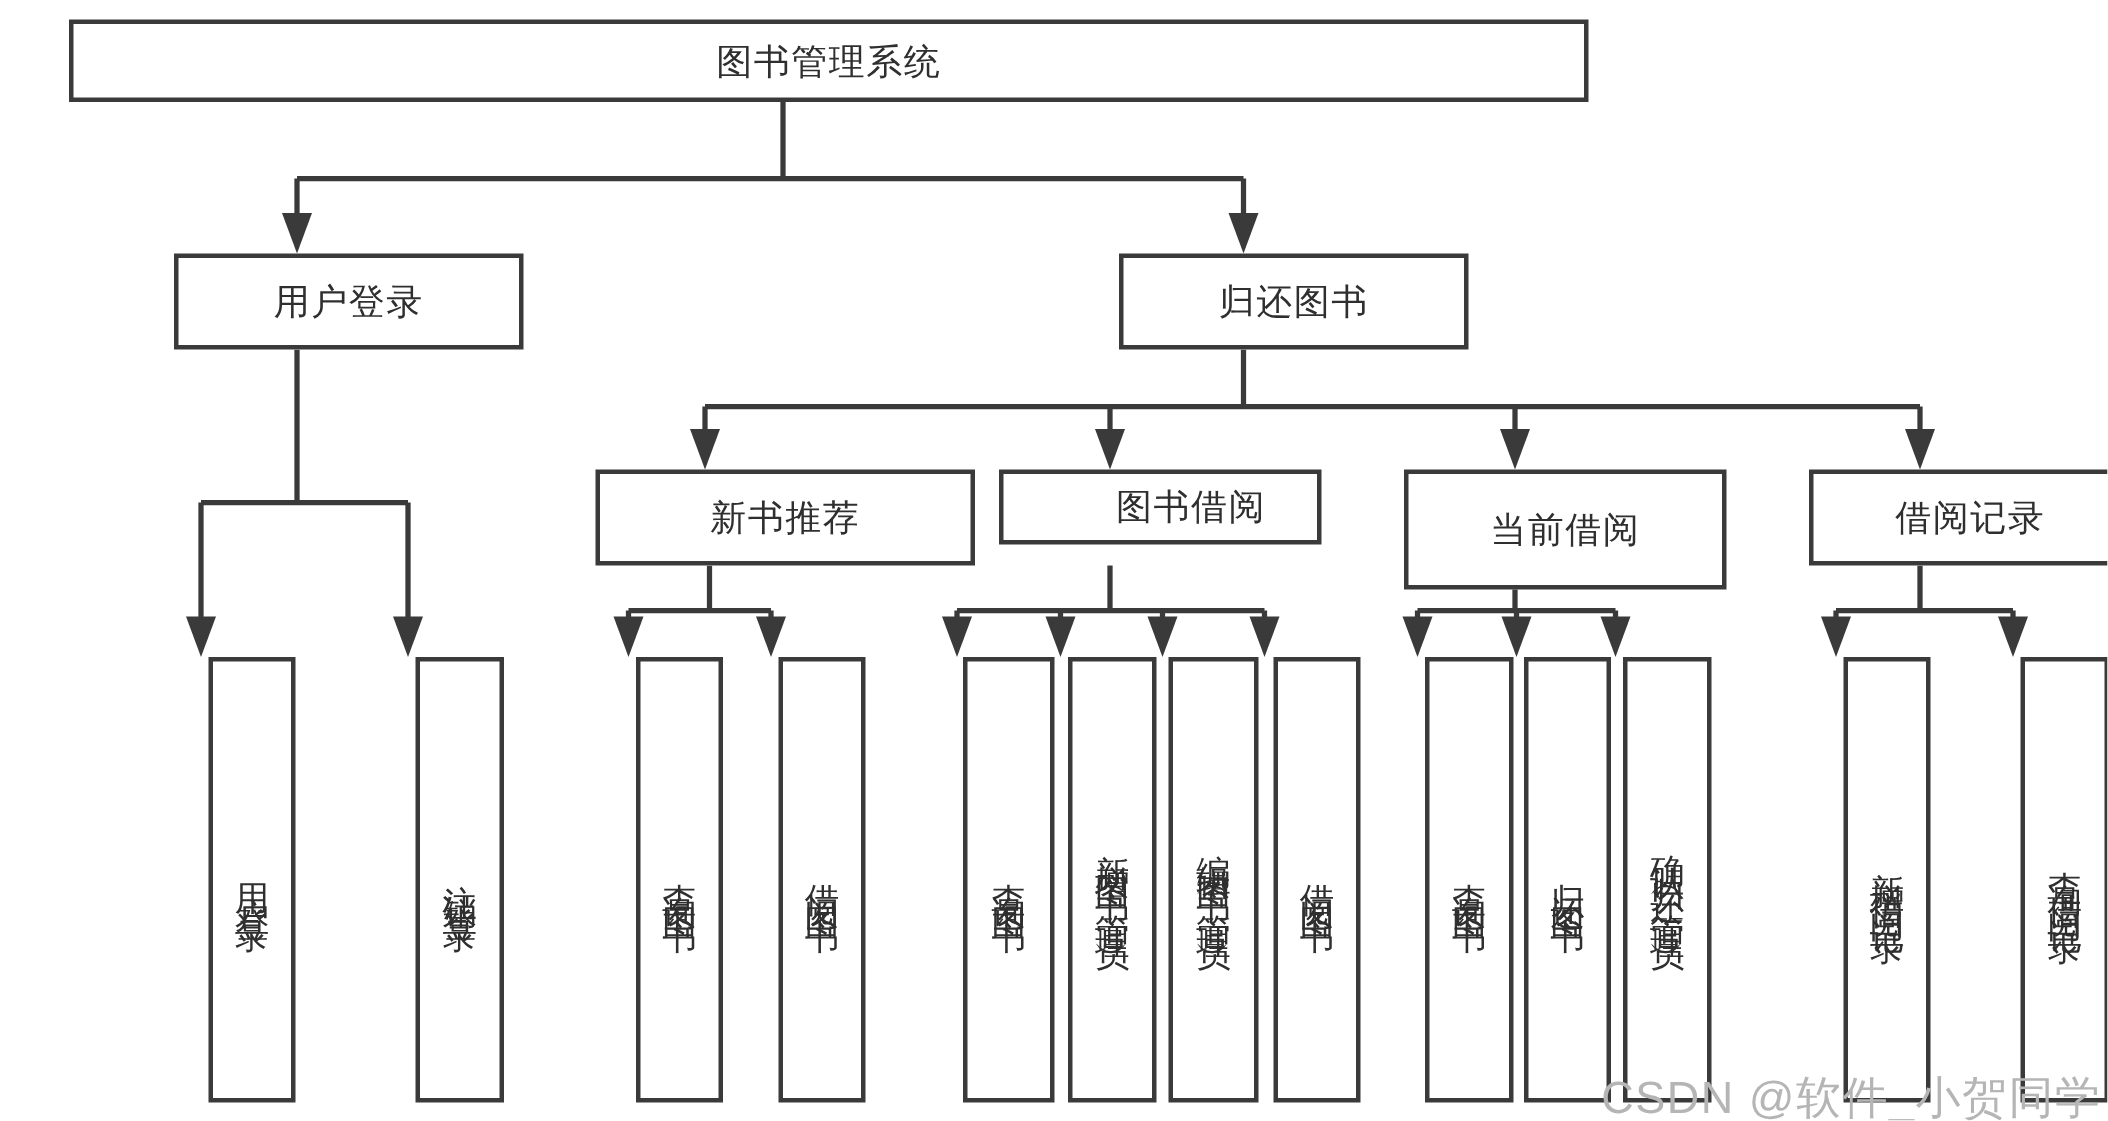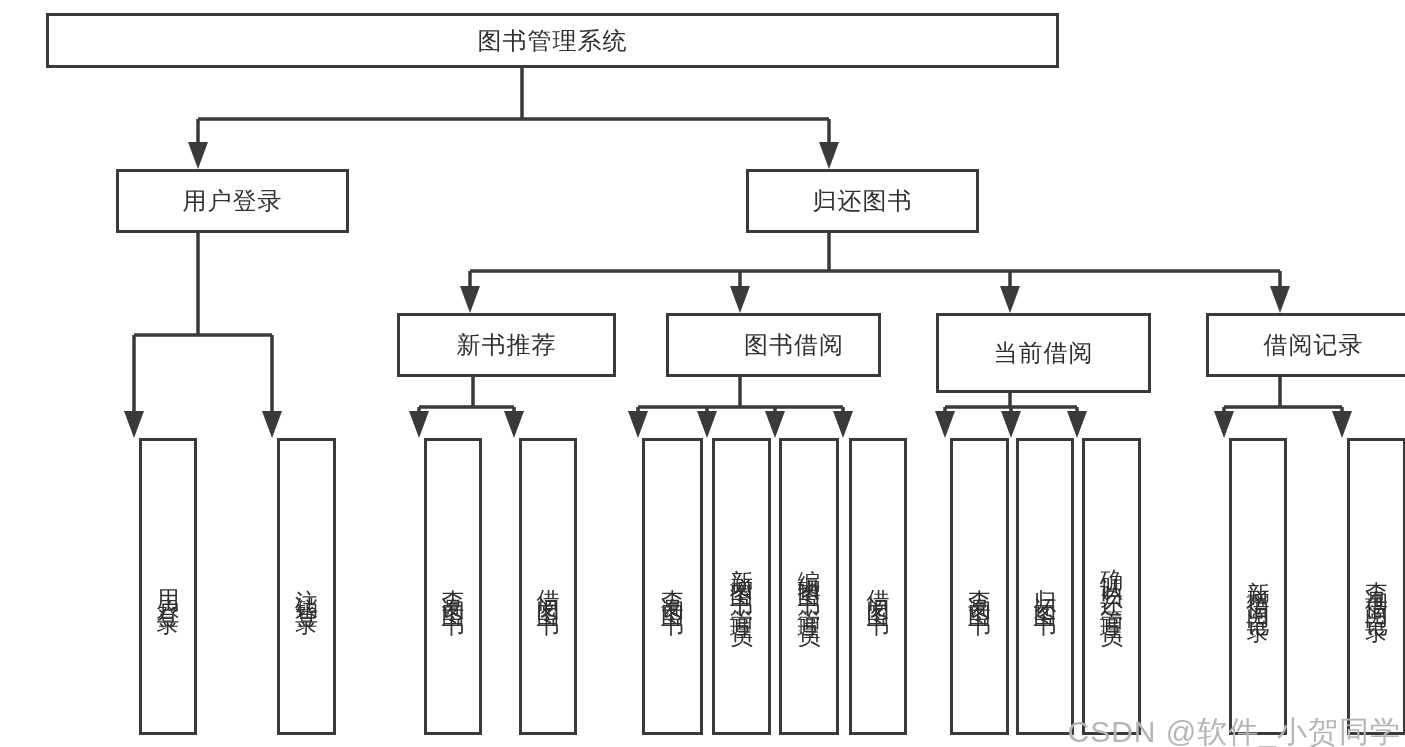--- a/index.html
+++ b/index.html
@@ -98,24 +98,24 @@
     <span class="lbl">图书管理系统</span>
   </div>
 
   <div class="node h-node" style="left:82px; top:169px; width:233px; height:64px;">
     <span class="lbl">用户登录</span>
   </div>
   <div class="node h-node" style="left:712px; top:169px; width:233px; height:64px;">
     <span class="lbl">归还图书</span>
   </div>
 
-  <div class="node h-node" style="left:363px; top:313px; width:219px; height:64px;">
+  <div class="node h-node" style="left:363px; top:313px; width:253px; height:64px;">
     <span class="lbl">新书推荐</span>
   </div>
-  <div class="node h-node" style="left:632px; top:313px; width:215px; height:64px;padding-left:41px;">
+  <div class="node h-node" style="left:632px; top:313px; width:215px; height:50px;padding-left:41px;">
     <span class="lbl">图书借阅</span>
   </div>
   <div class="node h-node" style="left:902px; top:313px; width:215px; height:80px;">
     <span class="lbl">当前借阅</span>
   </div>
   <div class="node h-node" style="left:1172px; top:313px; width:215px; height:64px;">
     <span class="lbl">借阅记录</span>
   </div>
 
   <div class="node v-node" style="left:105px; top:438px; width:58px; height:297px;">

